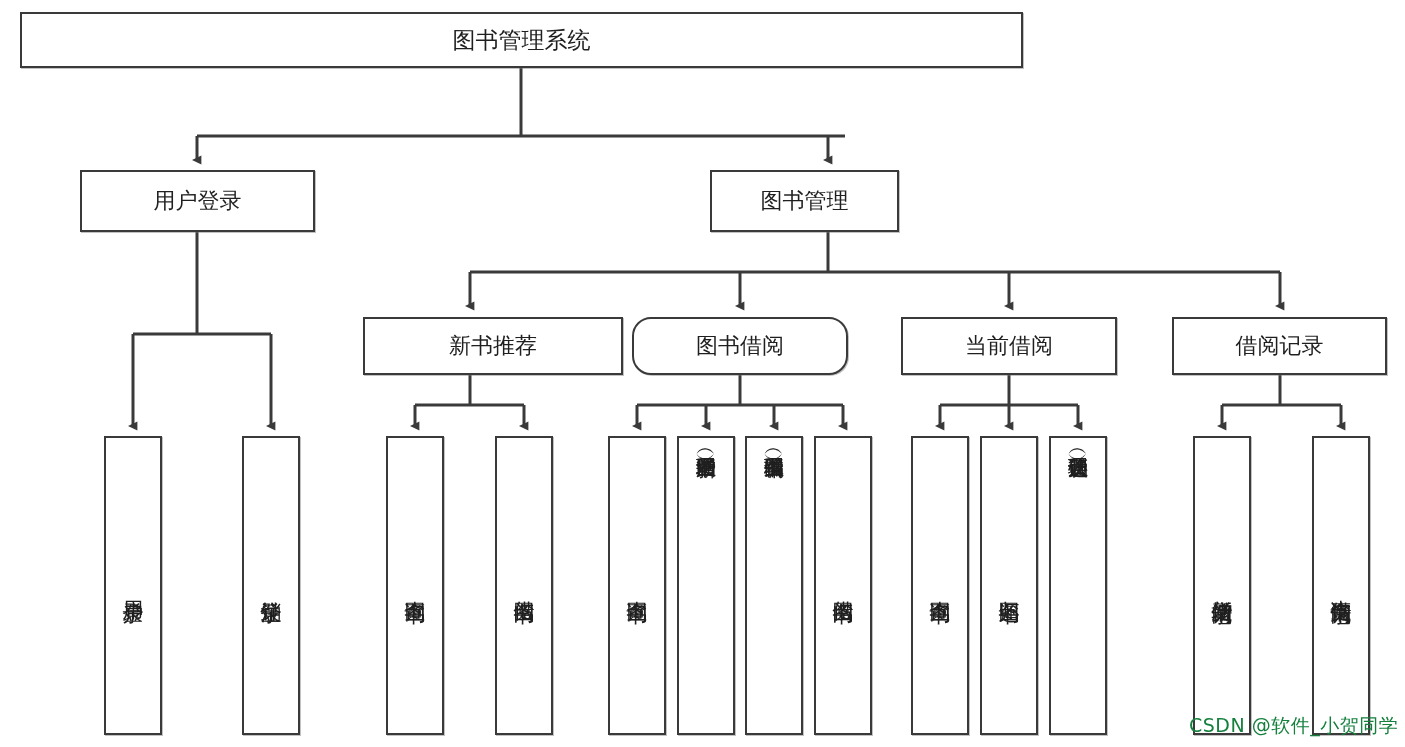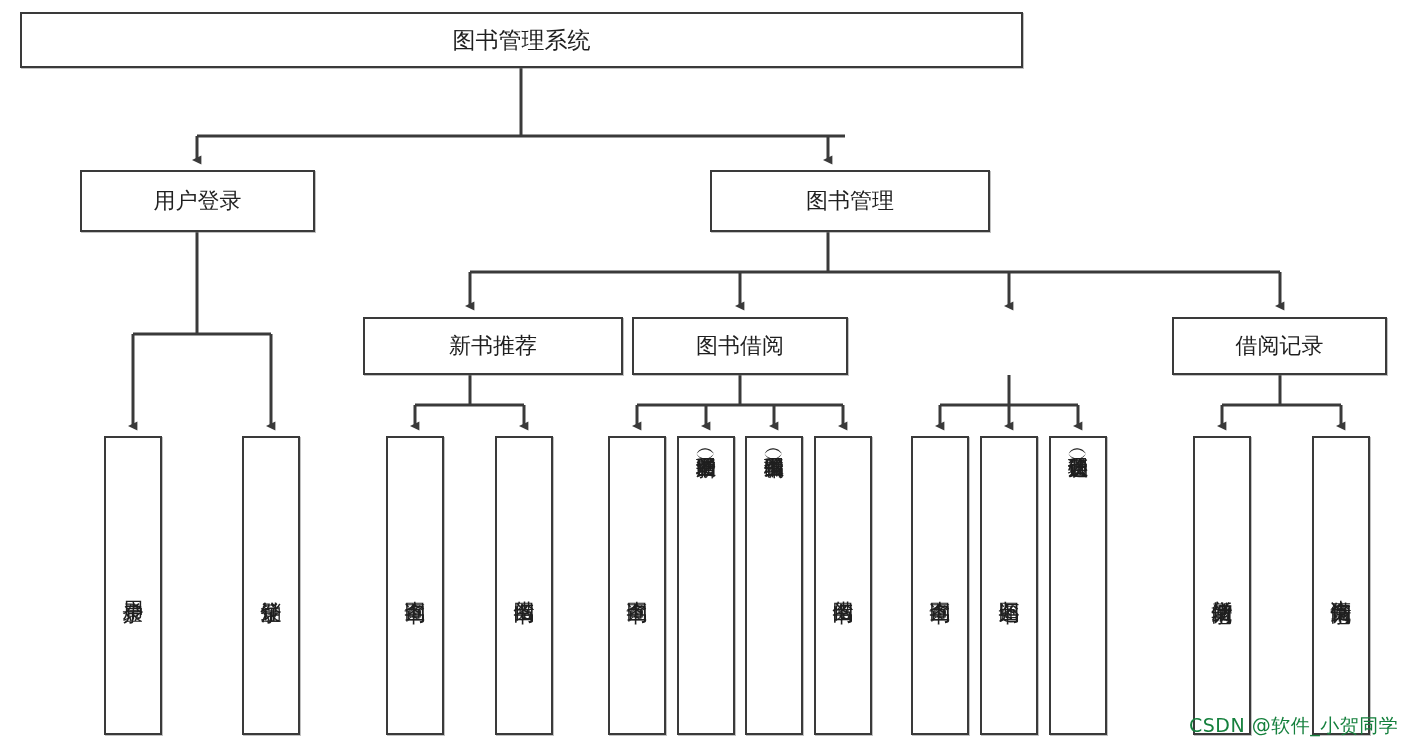--- a/index.html
+++ b/index.html
@@ -137,29 +137,32 @@
     </g>
   </svg>
 
   <div class="node horiz root" style="left:20px; top:12px; width:1003px; height:56px;">
     <span class="label">图书管理系统</span>
   </div>
 
   <div class="node horiz" style="left:80px; top:170px; width:235px; height:62px;">
     <span class="label">用户登录</span>
   </div>
-  <div class="node horiz" style="left:710px; top:170px; width:280px; height:62px;">
+  <div class="node horiz" style="left:710px; top:170px; width:189px; height:62px;">
     <span class="label">图书管理</span>
   </div>
 
   <div class="node horiz" style="left:363px; top:317px; width:260px; height:58px;">
     <span class="label">新书推荐</span>
   </div>
-  <div class="node horiz" style="left:632px; top:317px; width:216px; height:58px;">
+  <div class="node horiz" style="left:632px; top:317px; width:216px; height:58px;border-radius:19px;">
     <span class="label">图书借阅</span>
+  </div>
+  <div class="node horiz" style="left:901px; top:317px; width:216px; height:58px;">
+    <span class="label">当前借阅</span>
   </div>
   <div class="node horiz" style="left:1172px; top:317px; width:215px; height:58px;">
     <span class="label">借阅记录</span>
   </div>
 
   <div class="node vert" style="left:104px; top:436px; width:58px; height:299px;">
     <span class="label">用户登录</span>
   </div>
   <div class="node vert" style="left:242px; top:436px; width:58px; height:299px;">
     <span class="label">注销登录</span>

